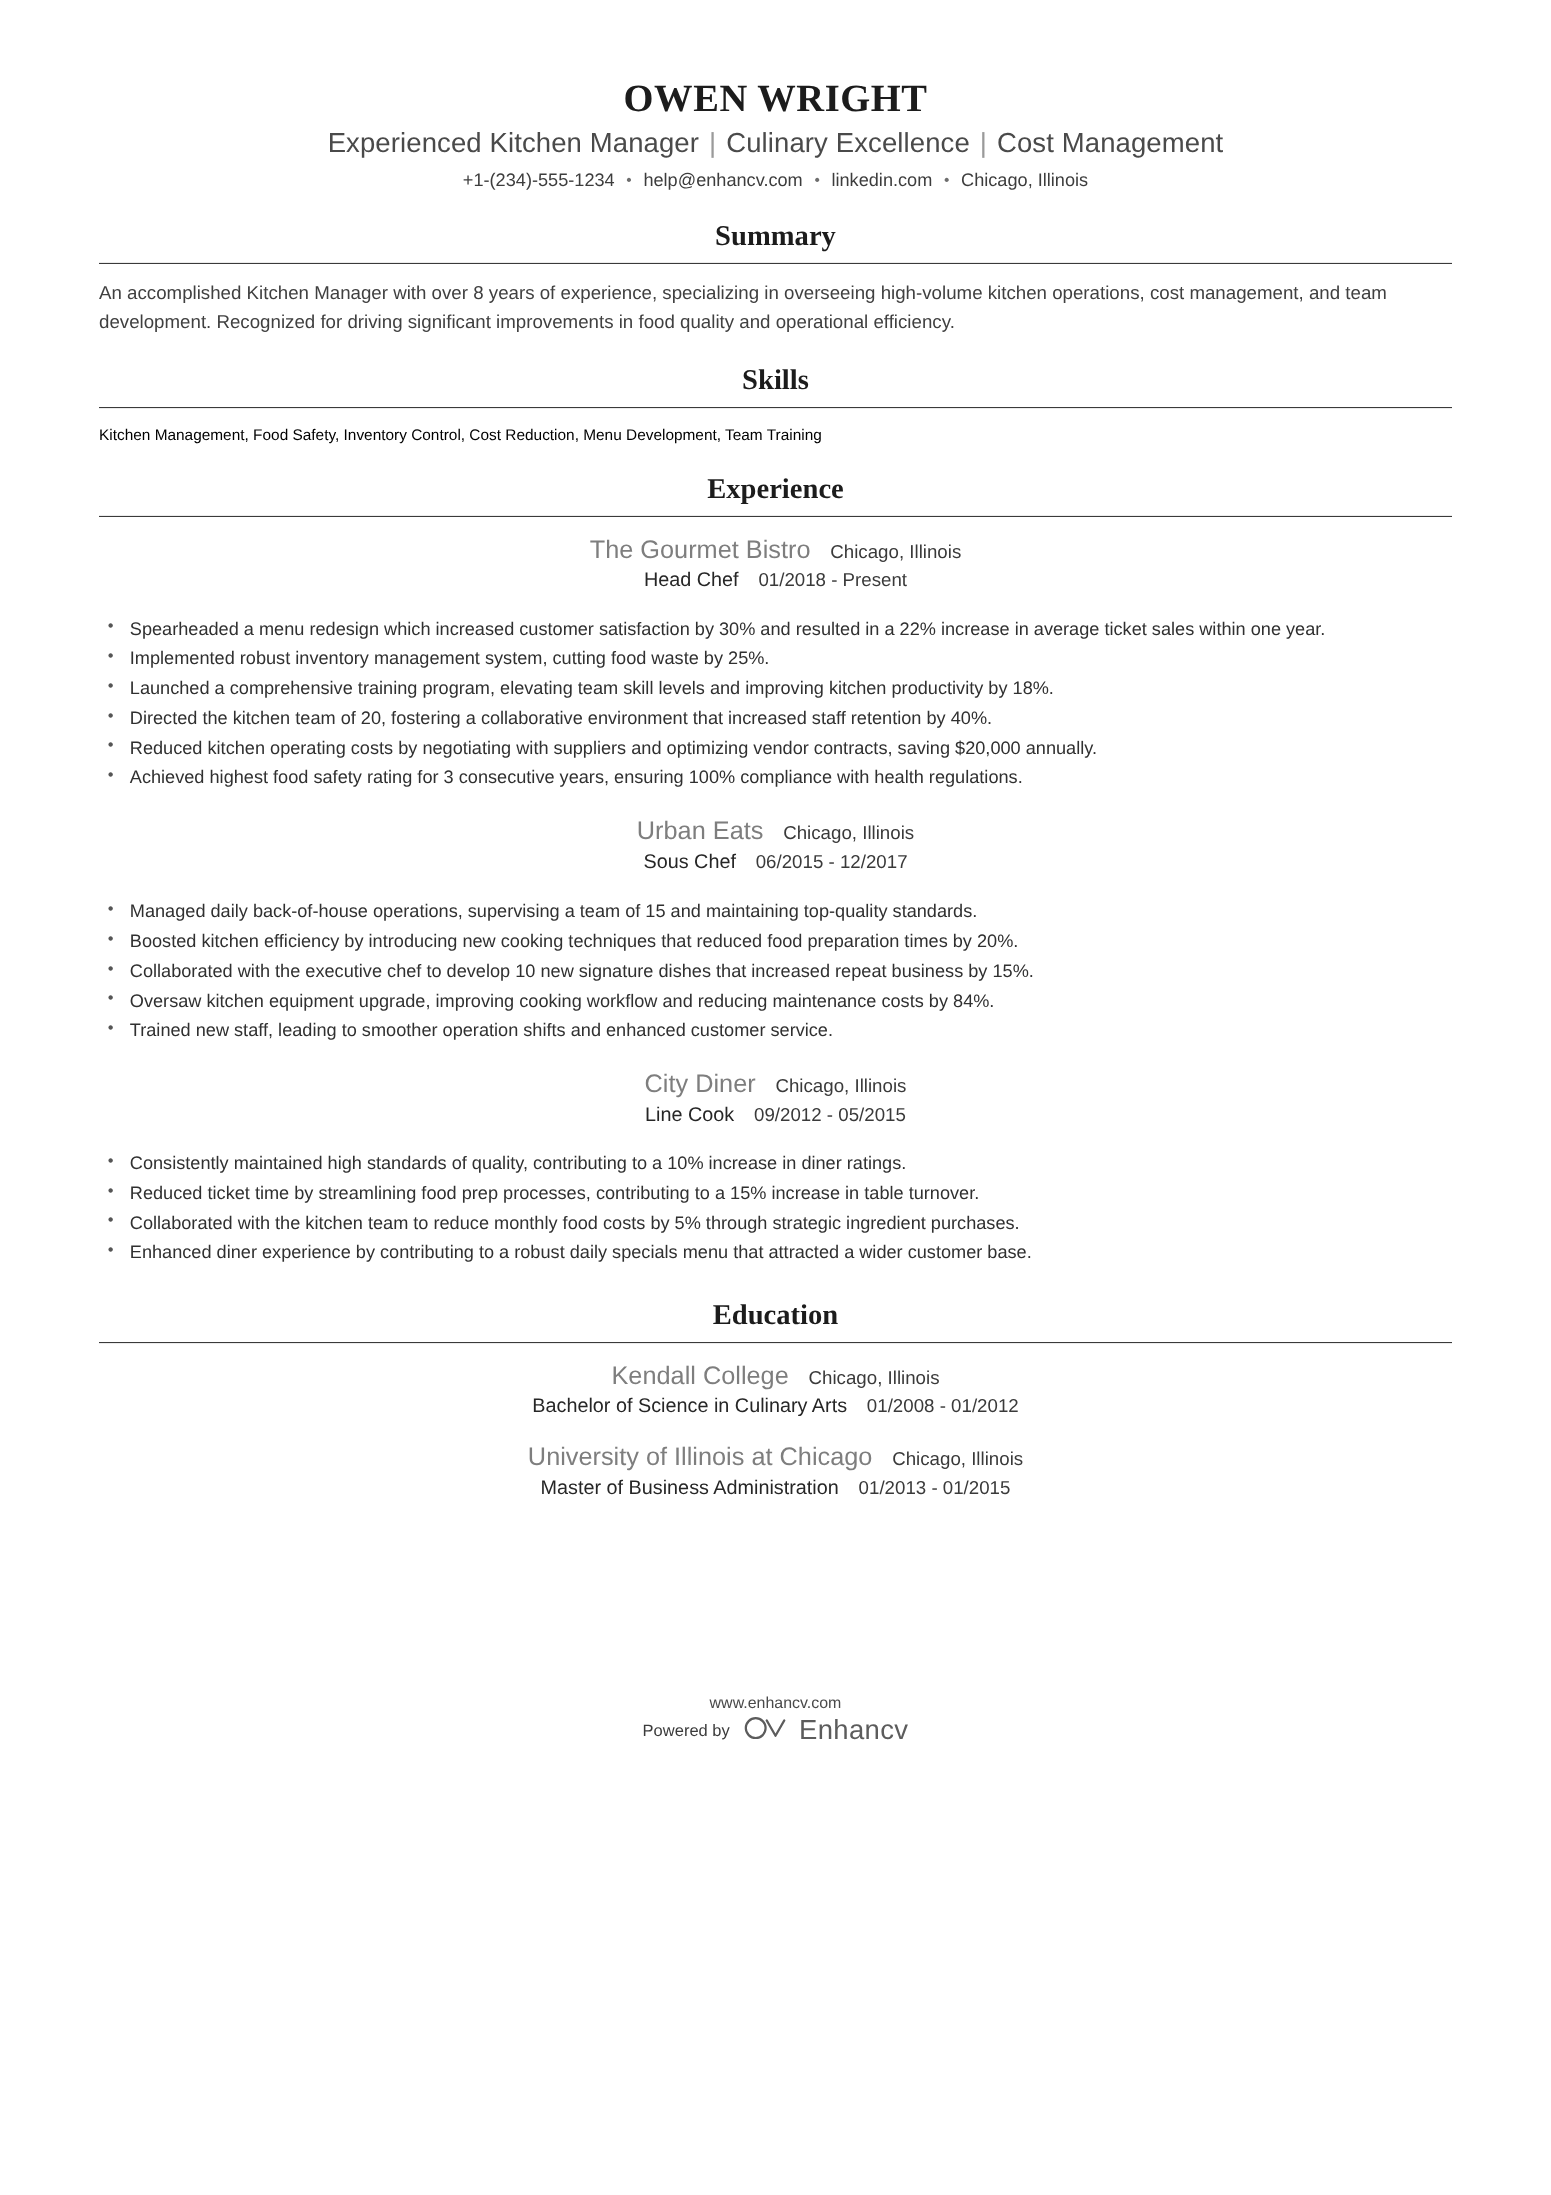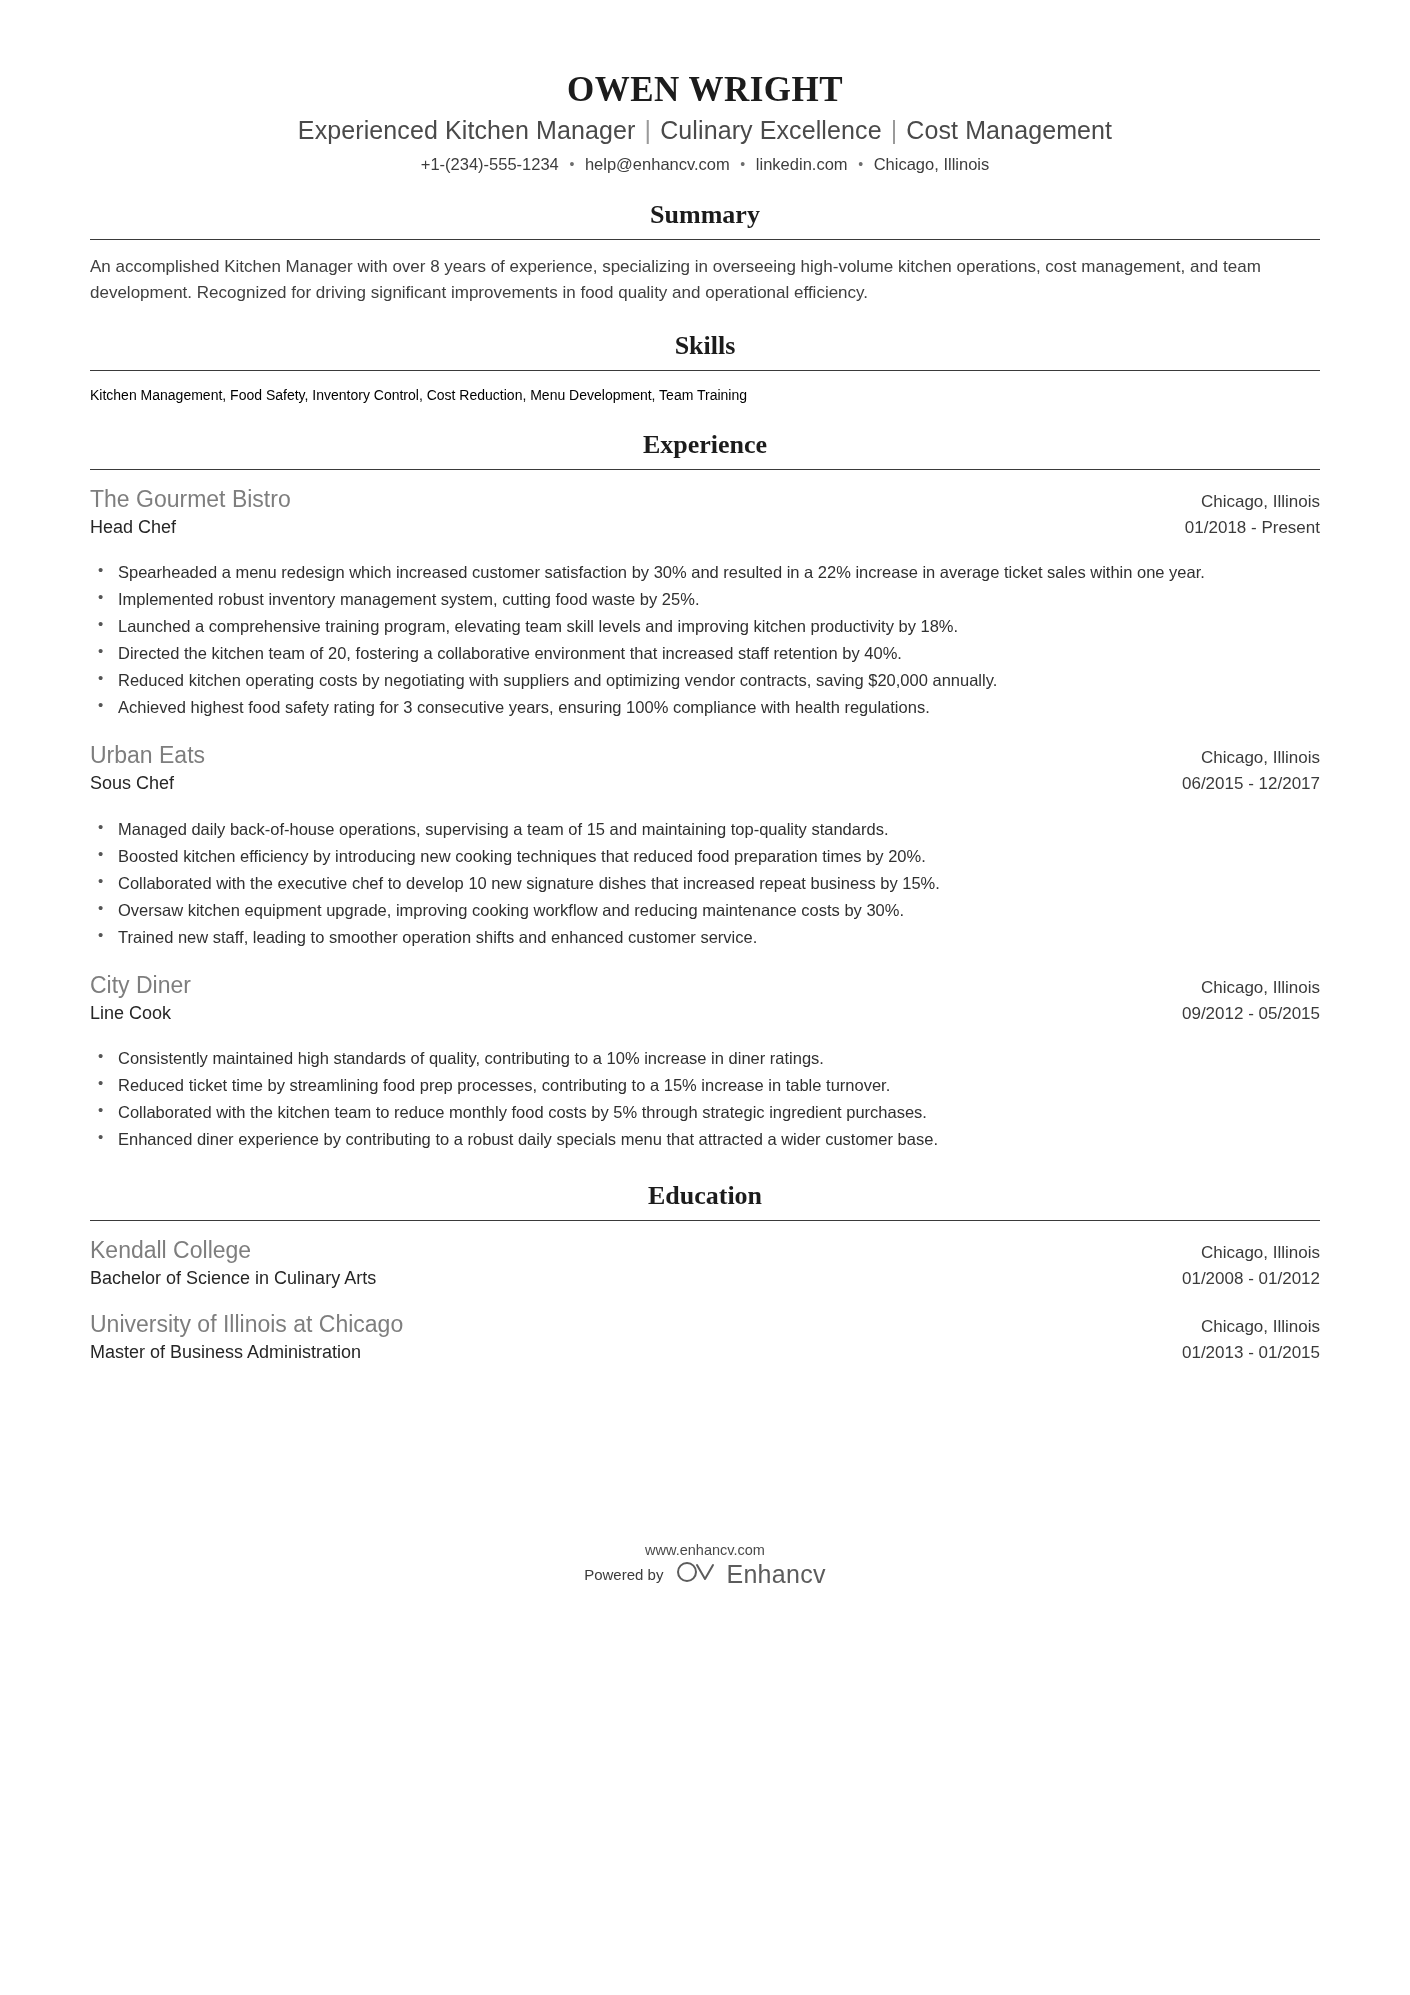--- a/index.html
+++ b/index.html
@@ -81,21 +81,21 @@
   .skills-text {
     font-size: 14px;
     color: #000000;
     line-height: 1.5;
   }
 
   
   .entry { margin-bottom: 6px; }
   .entry-row {
     display: flex;
-    justify-content: space-between;
+    justify-content: center;
     align-items: baseline;
   }
   .entry-org {
     font-size: 23px;
     color: #7e7e7e;
     font-weight: 400;
     line-height: 1.35;
   }
   .entry-loc {
     font-size: 17px;
@@ -242,21 +242,21 @@
         <div class="entry-loc">Chicago, Illinois</div>
       </div>
       <div class="entry-row">
         <div class="entry-role">Sous Chef</div>
         <div class="entry-dates">06/2015 - 12/2017</div>
       </div>
       <ul class="bullets">
         <li>Managed daily back-of-house operations, supervising a team of 15 and maintaining top-quality standards.</li>
         <li>Boosted kitchen efficiency by introducing new cooking techniques that reduced food preparation times by 20%.</li>
         <li>Collaborated with the executive chef to develop 10 new signature dishes that increased repeat business by 15%.</li>
-        <li>Oversaw kitchen equipment upgrade, improving cooking workflow and reducing maintenance costs by 30%.</li>
+        <li>Oversaw kitchen equipment upgrade, improving cooking workflow and reducing maintenance costs by 84%.</li>
         <li>Trained new staff, leading to smoother operation shifts and enhanced customer service.</li>
       </ul>
     </div>
 
     <div class="exp-spacer"></div>
 
     <div class="entry">
       <div class="entry-row">
         <div class="entry-org">City Diner</div>
         <div class="entry-loc">Chicago, Illinois</div>

